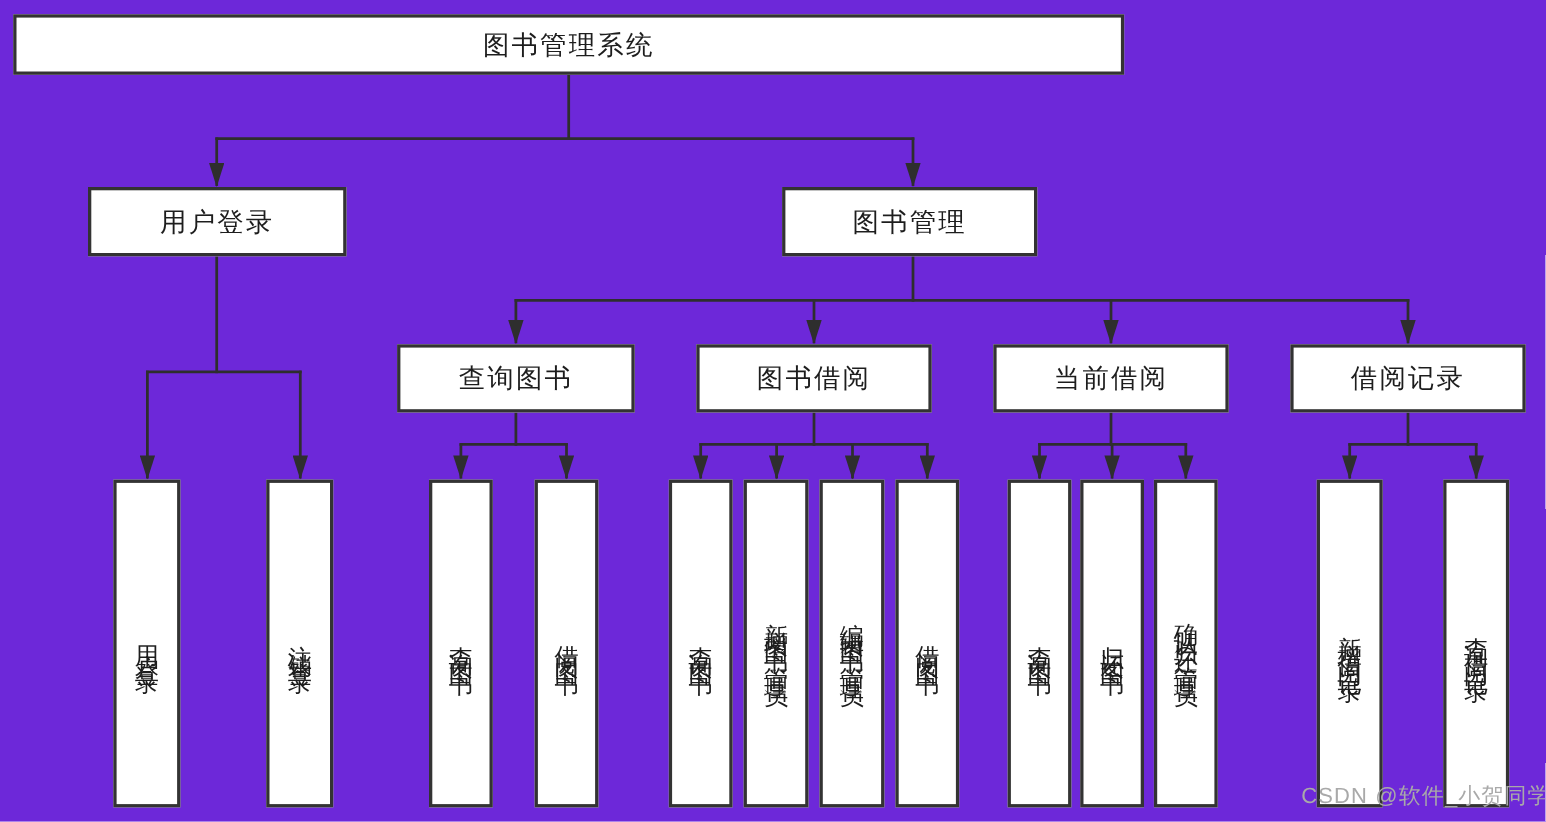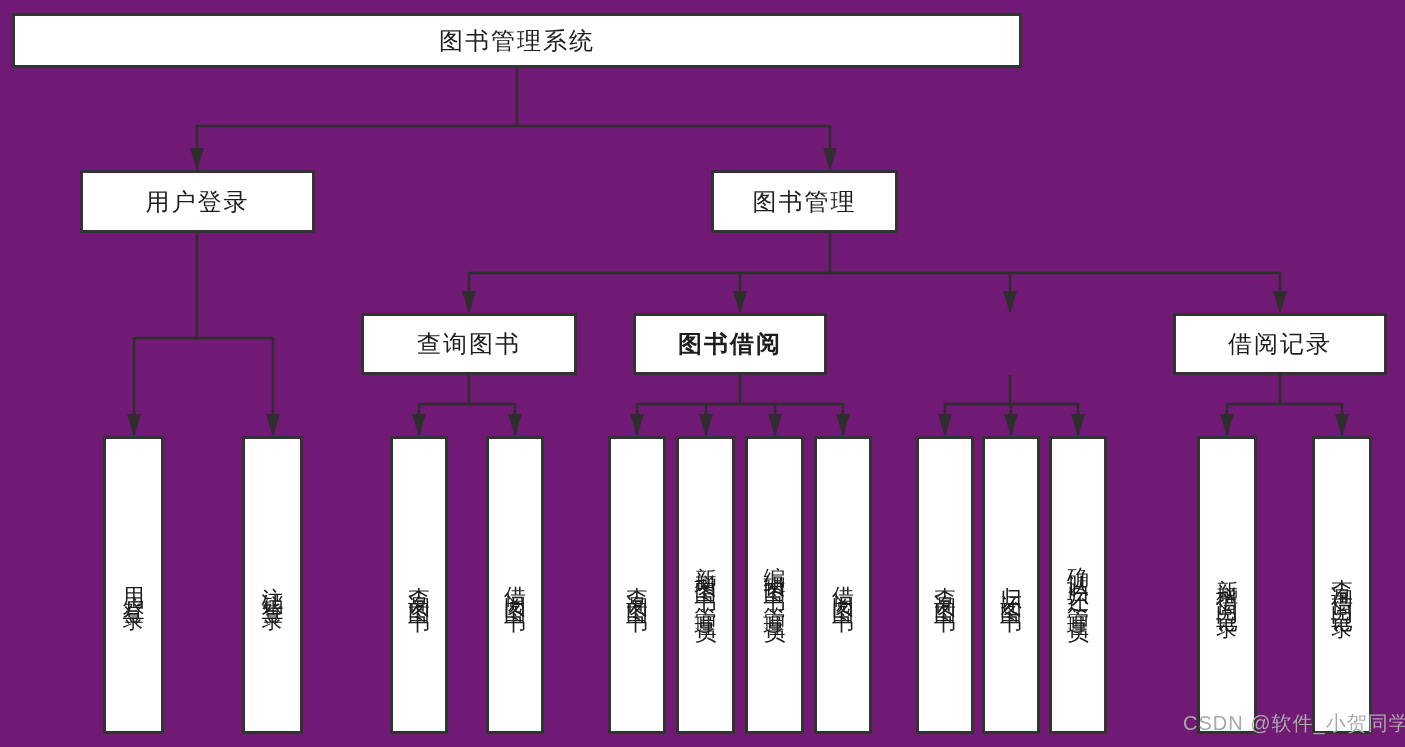--- a/index.html
+++ b/index.html
@@ -5,21 +5,21 @@
   html, body {
     margin: 0;
     padding: 0;
     background: #ffffff;
     font-family: "Liberation Sans", "DejaVu Sans", sans-serif;
   }
   .stage {
     position: relative;
     width: 1405px;
     height: 747px;
-    background: #701a75;
+    background: #6d28d9;
     overflow: hidden;
   }
   svg.connectors {
     position: absolute;
     left: 0; top: 0;
     z-index: 1;
   }
   .box {
     position: absolute;
     box-sizing: border-box;
@@ -56,24 +56,24 @@
     left: 1183px;
     top: 710px;
     font-size: 20px;
     color: #a9a9a9;
     letter-spacing: 1px;
     white-space: nowrap;
     z-index: 3;
   }
   
   #n-user-login   { left: 80px;  top: 170px; width: 235px; height: 63px; }
-  #n-book-mgmt    { left: 711px; top: 170px; width: 187px; height: 63px; text-align: center; }
+  #n-book-mgmt    { left: 711px; top: 170px; width: 232px; height: 63px; text-align: center; }
   
   #n-new-book-rec   { left: 361px;  top: 313px; width: 216px; height: 62px; }
-  #n-book-borrow    { left: 633px;  top: 313px; width: 194px; height: 62px; font-weight: bold; }
+  #n-book-borrow    { left: 633px;  top: 313px; width: 214px; height: 62px; }
   #n-current-borrow { left: 903px;  top: 313px; width: 214px; height: 62px; }
   #n-borrow-records { left: 1173px; top: 313px; width: 214px; height: 62px; }
   
   #l-user-login  { left: 103px;  width: 61px; }
   #l-logout      { left: 242px;  width: 61px; }
   #l-nbr-query   { left: 390px;  width: 58px; }
   #l-nbr-borrow  { left: 486px;  width: 58px; }
   #l-bb-query    { left: 608px;  width: 58px; }
   #l-bb-add      { left: 676px;  width: 59px; }
   #l-bb-edit     { left: 745px;  width: 59px; }
@@ -149,20 +149,23 @@
   <div class="box h-label" id="n-book-mgmt">
     <span>图书管理</span>
   </div>
 
   <div class="box h-label" id="n-new-book-rec">
     <span>查询图书</span>
   </div>
   <div class="box h-label" id="n-book-borrow">
     <span>图书借阅</span>
   </div>
+  <div class="box h-label" id="n-current-borrow">
+    <span>当前借阅</span>
+  </div>
   <div class="box h-label" id="n-borrow-records">
     <span>借阅记录</span>
   </div>
 
   <div class="box leaf" id="l-user-login">
     <span class="vtext">用户登录</span>
   </div>
   <div class="box leaf" id="l-logout">
     <span class="vtext">注销登录</span>
   </div>

